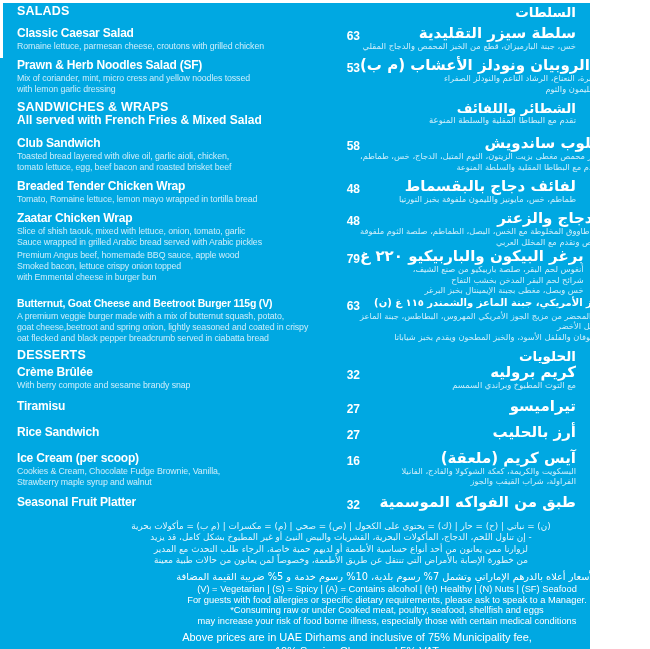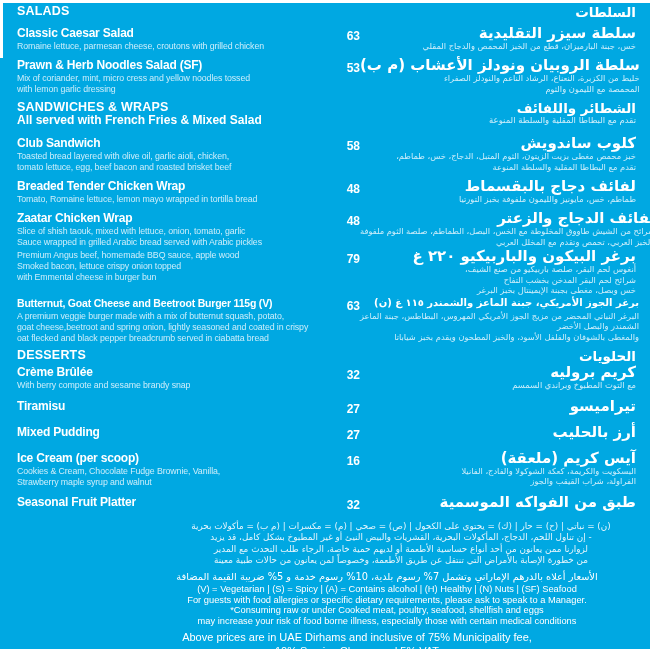--- a/index.html
+++ b/index.html
@@ -1,18 +1,18 @@
 <!DOCTYPE html>
 <html><head>
 <meta charset="utf-8">
 <style>
   html,body { margin:0; padding:0; }
   .page {
     position:relative;
-    width:650px; height:649px;
+    width:590px; height:649px;
     background:#00A8E2;
     overflow:hidden;
     font-family:"Liberation Sans","DejaVu Sans",sans-serif;
   }
   .top-strip { position:absolute; top:0; left:0; width:650px; height:3px; background:#ffffff; }
   .left-strip { position:absolute; top:0; left:0; width:3px; height:58px; background:#ffffff; }
 
   .menu { padding:5px 14px 0 17px; }
 
   .row { display:flex; align-items:flex-start; }
@@ -199,21 +199,21 @@
         <div class="i-name">Tiramisu</div>
       </div>
       <div class="c-price"><span class="price">27</span></div>
       <div class="c-ar">
         <div class="ar-name">تيراميسو</div>
       </div>
     </div>
 
     <div class="row" style="margin-top:8px">
       <div class="c-en">
-        <div class="i-name">Mixed Pudding</div>
+        <div class="i-name">Rice Sandwich</div>
       </div>
       <div class="c-price"><span class="price">27</span></div>
       <div class="c-ar">
         <div class="ar-name">أرز بالحليب</div>
       </div>
     </div>
 
     <div class="row" style="margin-top:8px">
       <div class="c-en">
         <div class="i-name">Ice Cream (per scoop)</div>

